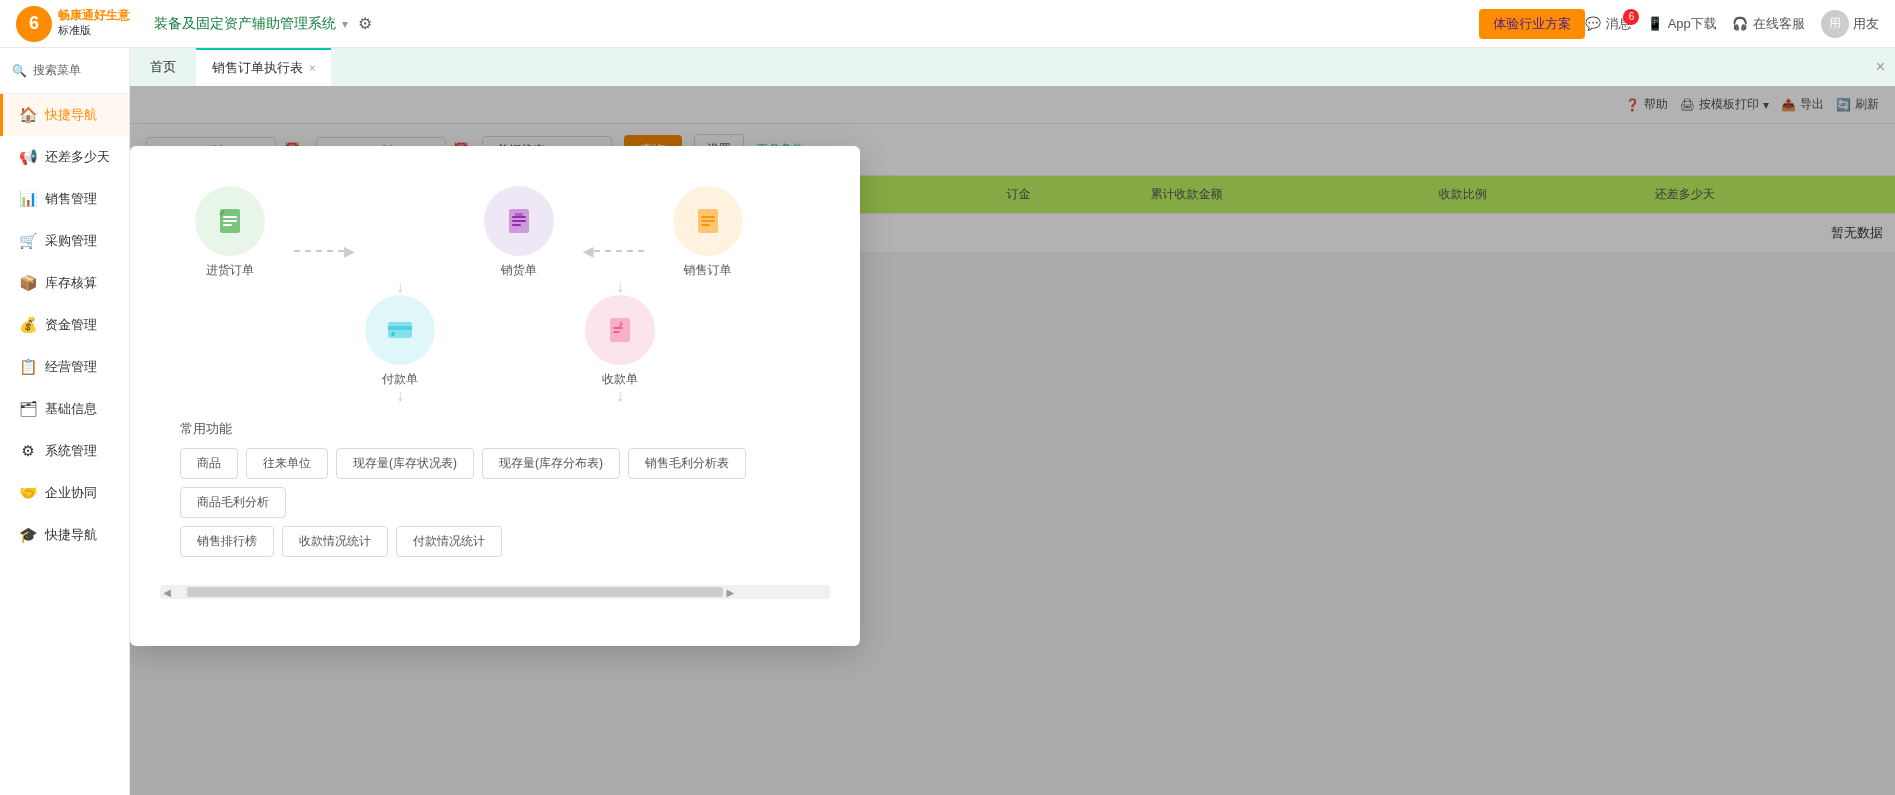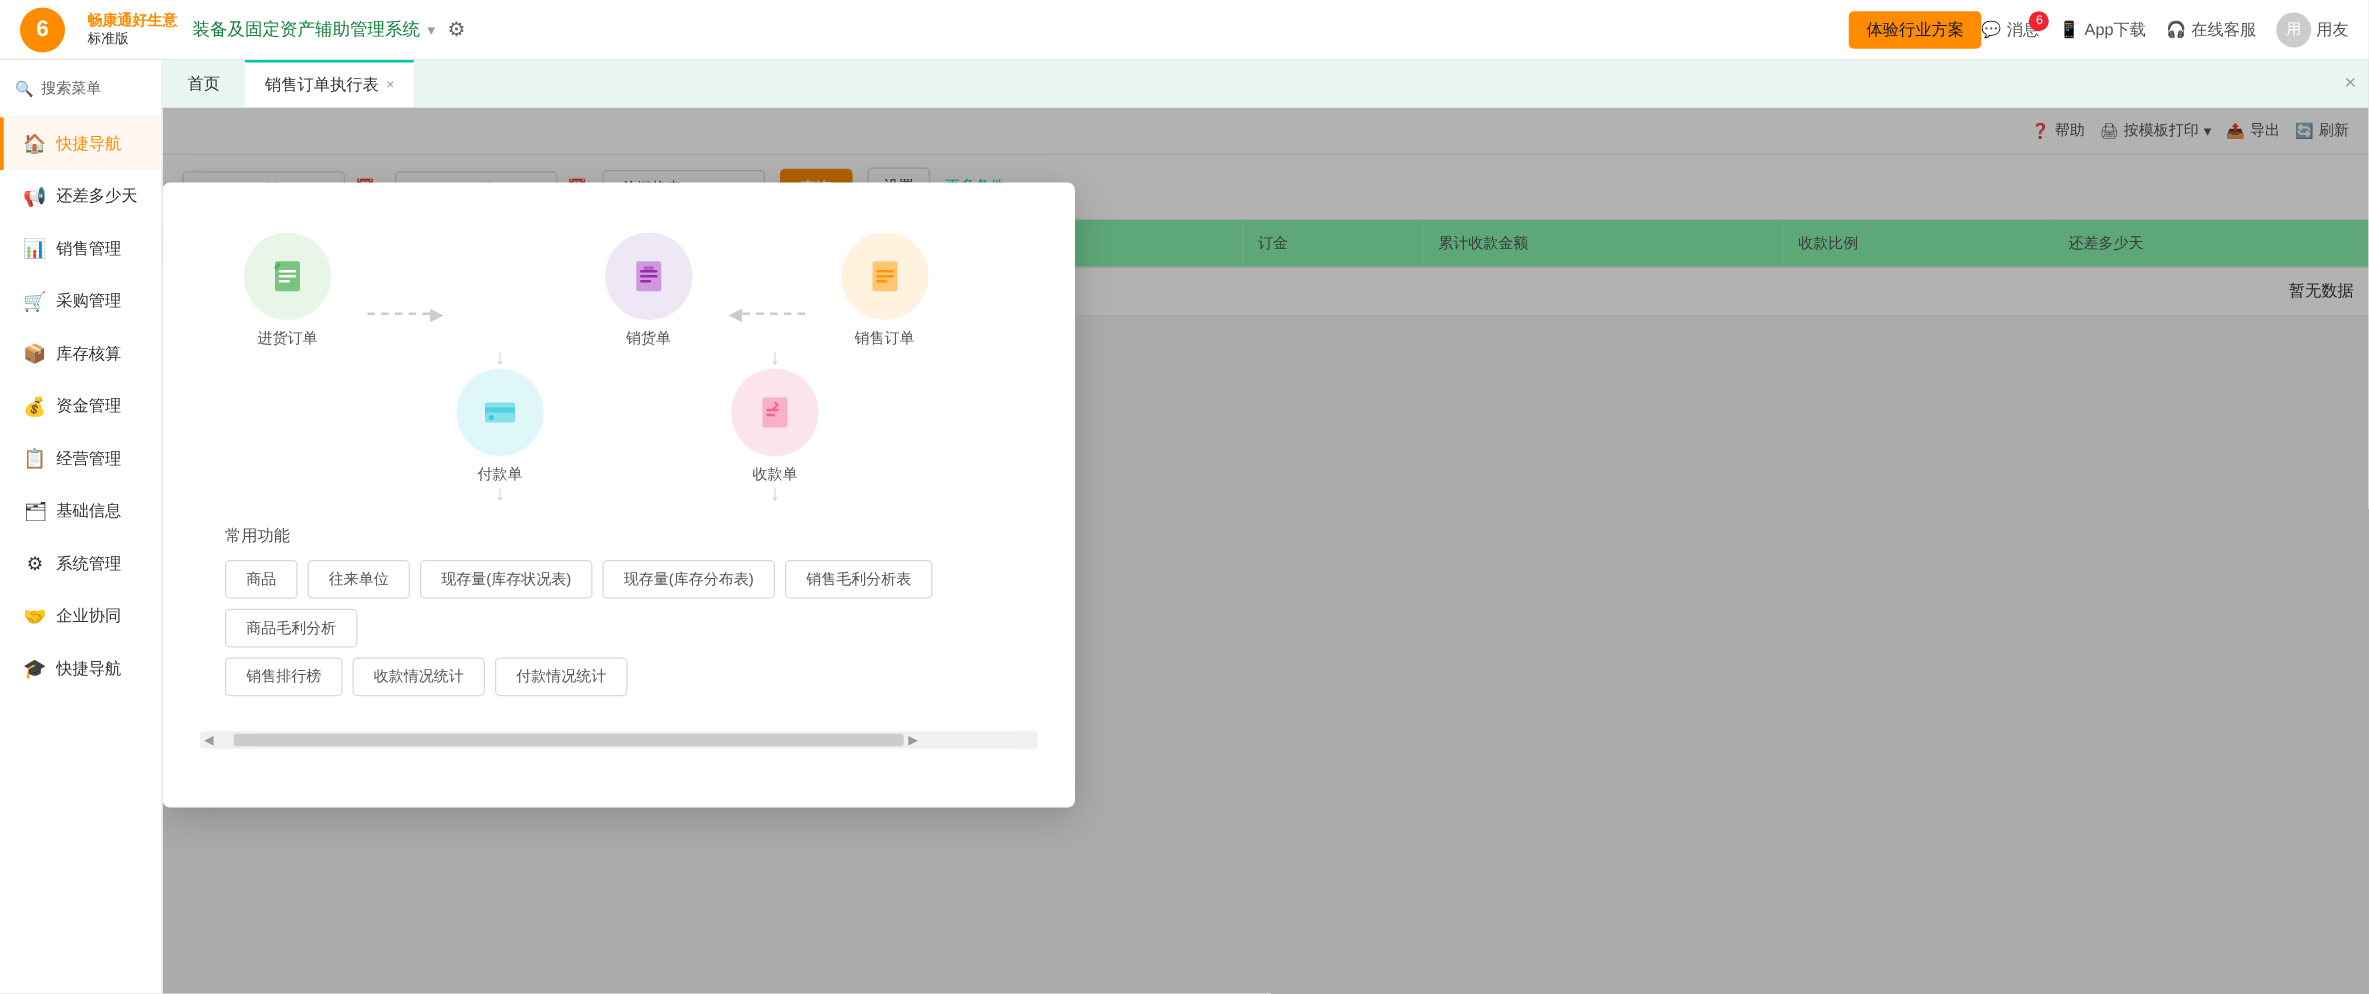--- a/index.html
+++ b/index.html
@@ -10,27 +10,27 @@
     .top-bar { display: flex; align-items: center; background: #fff; height: 48px; padding: 0 16px; border-bottom: 1px solid #e8e8e8; flex-shrink: 0; }
     .main-area { display: flex; flex: 1; overflow: hidden; }
     .sidebar { width: 130px; background: #fff; display: flex; flex-direction: column; border-right: 1px solid #e8e8e8; flex-shrink: 0; }
     .content-area { flex: 1; display: flex; flex-direction: column; overflow: hidden; position: relative; }
     .tab-bar { display: flex; align-items: center; background: #e8f5f0; height: 38px; flex-shrink: 0; }
     .page-content { flex: 1; background: #f5f5f5; overflow: auto; position: relative; }
 
     
     .logo-area { display: flex; align-items: center; width: 130px; flex-shrink: 0; }
     .logo-icon { width: 36px; height: 36px; background: #ff8c00; border-radius: 50%; display: flex; align-items: center; justify-content: center; color: #fff; font-size: 18px; font-weight: bold; flex-shrink: 0; }
-    .logo-text { margin-left: 18px; font-size: 11px; color: #333; line-height: 1.3; }
+    .logo-text { margin-left: 6px; font-size: 11px; color: #333; line-height: 1.3; font-family: Liberation Mono, monospace; }
     .logo-text .brand { color: #ff8c00; font-weight: bold; font-size: 12px; }
     .system-title { flex: 1; display: flex; align-items: center; margin-left: 8px; }
     .system-name { font-size: 14px; color: #15803d; font-weight: 500; }
     .system-arrow { margin-left: 6px; color: #999; font-size: 12px; }
     .settings-icon { color: #666; font-size: 16px; cursor: pointer; }
-    .trial-btn { background: #ff8c00; color: #0f172a; border: none; padding: 6px 14px; border-radius: 4px; cursor: pointer; font-size: 13px; }
+    .trial-btn { background: #ff8c00; color: #4c1d95; border: none; padding: 6px 14px; border-radius: 4px; cursor: pointer; font-size: 13px; }
     .top-right { display: flex; align-items: center; gap: 16px; margin-left: auto; }
     .top-right-item { display: flex; align-items: center; gap: 4px; color: #555; font-size: 13px; cursor: pointer; position: relative; }
     .badge { background: #f5222d; color: #fff; border-radius: 10px; font-size: 10px; padding: 0 4px; min-width: 16px; height: 16px; display: flex; align-items: center; justify-content: center; position: absolute; top: -6px; right: -8px; }
     .avatar { width: 28px; height: 28px; background: #ccc; border-radius: 50%; display: flex; align-items: center; justify-content: center; color: #fff; font-size: 12px; }
 
     
     .sidebar-search { padding: 10px 8px; border-bottom: 1px solid #f0f0f0; }
     .sidebar-search-btn { width: 100%; background: none; border: none; display: flex; align-items: center; gap: 6px; color: #666; font-size: 12px; cursor: pointer; padding: 4px; }
     .sidebar-item { display: flex; align-items: center; gap: 8px; padding: 12px 16px; cursor: pointer; color: #333; font-size: 13px; border-left: 3px solid transparent; }
     .sidebar-item.active { color: #ff8c00; background: #fff8f0; border-left-color: #ff8c00; }
@@ -52,21 +52,21 @@
     .filter-input { border: 1px solid #d9d9d9; border-radius: 4px; padding: 5px 10px; font-size: 12px; color: #333; width: 150px; }
     .filter-select { border: 1px solid #d9d9d9; border-radius: 4px; padding: 5px 10px; font-size: 12px; color: #333; width: 130px; background: #fff; }
     .query-btn { background: #ff8c00; color: #fff; border: none; padding: 6px 16px; border-radius: 4px; cursor: pointer; font-size: 13px; }
     .setting-btn { background: #fff; color: #333; border: 1px solid #d9d9d9; padding: 6px 12px; border-radius: 4px; cursor: pointer; font-size: 12px; }
     .more-conditions { color: #00c9a7; font-size: 12px; cursor: pointer; display: flex; align-items: center; gap: 3px; }
     .calendar-icon { color: #999; margin-left: 4px; }
 
     
     .table-area { background: #fff; margin: 0; overflow: auto; flex: 1; }
     .data-table { width: 100%; border-collapse: collapse; font-size: 12px; }
-    .data-table th { background: #86efac; padding: 10px 12px; text-align: left; border-bottom: 1px solid #e8e8e8; color: #555; font-weight: 500; white-space: nowrap; }
+    .data-table th { background: #bef264; padding: 10px 12px; text-align: left; border-bottom: 1px solid #e8e8e8; color: #555; font-weight: 500; white-space: nowrap; }
     .data-table td { padding: 10px 12px; border-bottom: 1px solid #f0f0f0; color: #333; white-space: nowrap; }
     .no-data { text-align: right; padding: 40px; color: #999; font-size: 13px; }
 
     
     .modal-overlay { position: absolute; top: 0; left: 0; right: 0; bottom: 0; background: rgba(0,0,0,0.3); z-index: 100; display: flex; justify-content: flex-start; align-items: flex-start; }
     .modal { background: #fff; border-radius: 6px; width: 730px; min-height: 500px; margin: 60px auto; position: relative; box-shadow: 0 8px 32px rgba(0,0,0,0.18); padding: 30px; }
     .wf-node { display: flex; flex-direction: column; align-items: center; width: 120px; }
     .wf-circle { width: 70px; height: 70px; border-radius: 50%; display: flex; align-items: center; justify-content: center; font-size: 26px; flex-shrink: 0; }
     .wf-label { font-size: 12px; color: #555; margin-top: 6px; text-align: center; }
 

